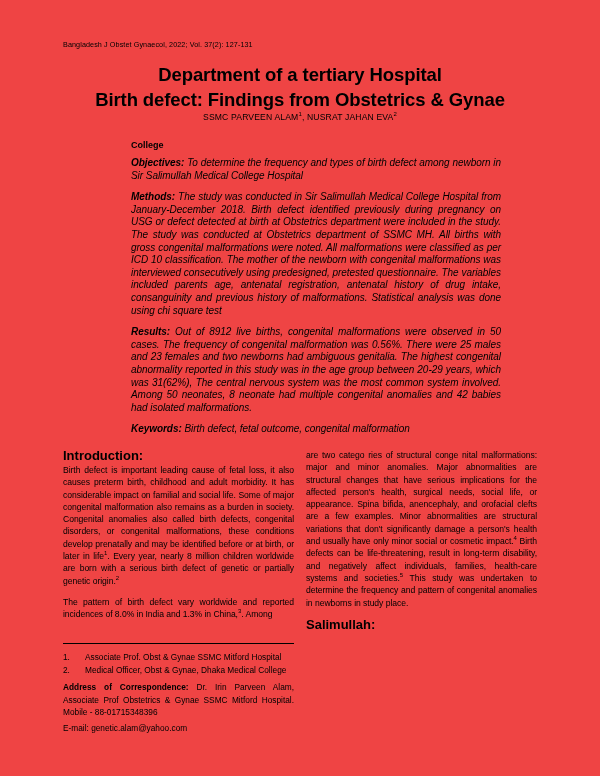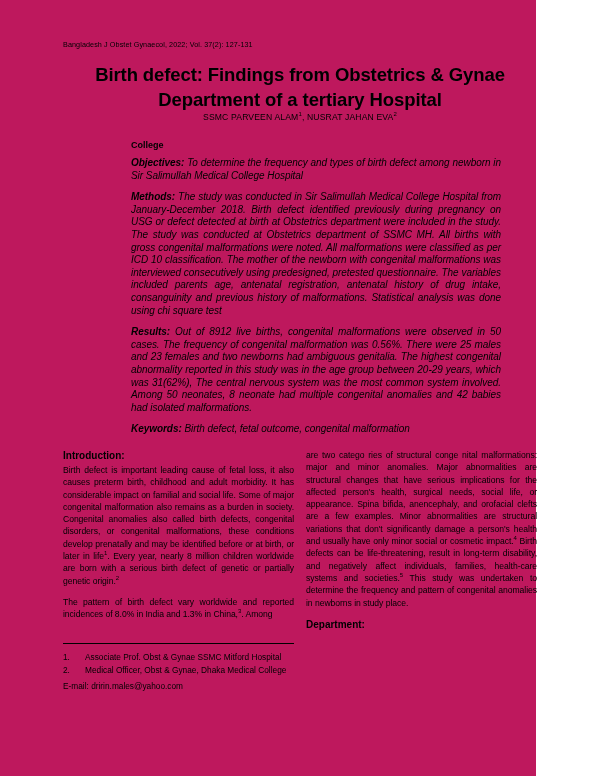--- a/index.html
+++ b/index.html
@@ -11,23 +11,23 @@
     width: 600px;
     height: 776px;
     font-family: "Liberation Sans", sans-serif;
     color: #000000;
     position: relative;
     overflow: hidden;
   }
   .page {
     position: absolute;
     left: 0; top: 0;
-    width: 536px;
+    width: 600px;
     height: 776px;
-    background: #be185d;
+    background: #ef4444;
   }
 
   
   .running-head {
     position: absolute;
     left: 63px;
     top: 40px;
     font-size: 7.2px;
     letter-spacing: 0.1px;
     white-space: nowrap;
@@ -91,21 +91,21 @@
   
   .col {
     position: absolute;
     top: 449px;
     width: 231px;
   }
   .col-left  { left: 63px; }
   .col-right { left: 306px; }
 
   .sec-head {
-    font-size: 10px;
+    font-size: 13px;
     font-weight: bold;
     line-height: 13px;
     margin: 0 0 2px 0;
   }
   .body-p {
     font-size: 8.6px;
     line-height: 12.3px;
     text-align: justify;
     margin: 0 0 9px 0;
     letter-spacing: -0.05px;
@@ -157,22 +157,22 @@
   }
 </style>
 </head>
 <body>
 
 <div class="page">
 
   <div class="running-head">Bangladesh J Obstet Gynaecol, 2022; Vol. 37(2): 127-131</div>
 
   <div class="title-block">
+    <div class="title-line">Department of a tertiary Hospital</div>
     <div class="title-line">Birth defect: Findings from Obstetrics &amp; Gynae</div>
-    <div class="title-line">Department of a tertiary Hospital</div>
   </div>
 
   <div class="authors"><span>SSMC PARVEEN ALAM</span><sup>1</sup><span>, NUSRAT JAHAN EVA</span><sup>2</sup></div>
 
   <div class="abstract">
     <div class="abstract-head">College</div>
 
     <p class="abs-p"><b>Objectives:</b><span> To determine the frequency and types of birth defect among newborn in Sir Salimullah Medical College Hospital</span></p>
 
 
@@ -184,29 +184,30 @@
   </div>
 
   <div class="col col-left">
     <div class="sec-head">Introduction:</div>
     <p class="body-p"><span>Birth defect is important leading cause of fetal loss, it also causes    preterm birth, childhood and adult morbidity. It has considerable impact on familial and social life. Some of major congenital malformation also remains as a burden in society. Congenital anomalies also called birth defects, congenital disorders, or congenital malformations, these conditions develop prenatally and may be identified before or at birth, or later in life</span><sup>1</sup><span>. Every year, nearly 8 million children worldwide are born with a serious birth defect of genetic or partially genetic origin.</span><sup>2</sup></p>
     <p class="body-p"><span>The pattern of birth defect vary worldwide and reported incidences of 8.0% in India and 1.3% in China,</span><sup>3</sup><span>. Among</span></p>
   </div>
 
   <div class="col col-right">
     <p class="body-p"><span>are two catego ries of structural conge nital malformations: major and minor anomalies. Major abnormalities are structural changes that have serious implications for the affected person's health, surgical needs, social life, or appearance. Spina bifida, anencephaly, and orofacial clefts are a few examples. Minor abnormalities are structural variations that don't significantly damage a person's health and usually have only minor social or cosmetic impact.</span><sup>4</sup><span> Birth defects can be life-threatening, result in long-term disability, and negatively affect individuals, families, health-care systems and societies.</span><sup>5</sup><span> This study was undertaken to determine the frequency and pattern of congenital anomalies in newborns in study place.</span></p>
-    <div class="sec-head">Department:</div>
+    <div class="sec-head">Salimullah:</div>
   </div>
 
   <div class="footnotes">
     <hr class="fn-rule">
     <div class="fn-item">
       <span class="fn-num">1.</span>
       <span class="fn-text">Associate Prof. Obst &amp; Gynae SSMC Mitford Hospital</span>
     </div>
     <div class="fn-item">
       <span class="fn-num">2.</span>
       <span class="fn-text">Medical Officer, Obst &amp; Gynae, Dhaka Medical College</span>
     </div>
-    <p class="email"><span>E-mail:</span><span> dririn.males@yahoo.com</span></p>
+    <p class="corr"><b>Address of Correspondence:</b><span> Dr. Irin Parveen Alam, Associate Prof Obstetrics &amp; Gynae SSMC Mitford Hospital. Mobile - 88-01715348396</span></p>
+    <p class="email"><span>E-mail:</span><span> genetic.alam@yahoo.com</span></p>
   </div>
 
 </div>
 
 </body></html>

